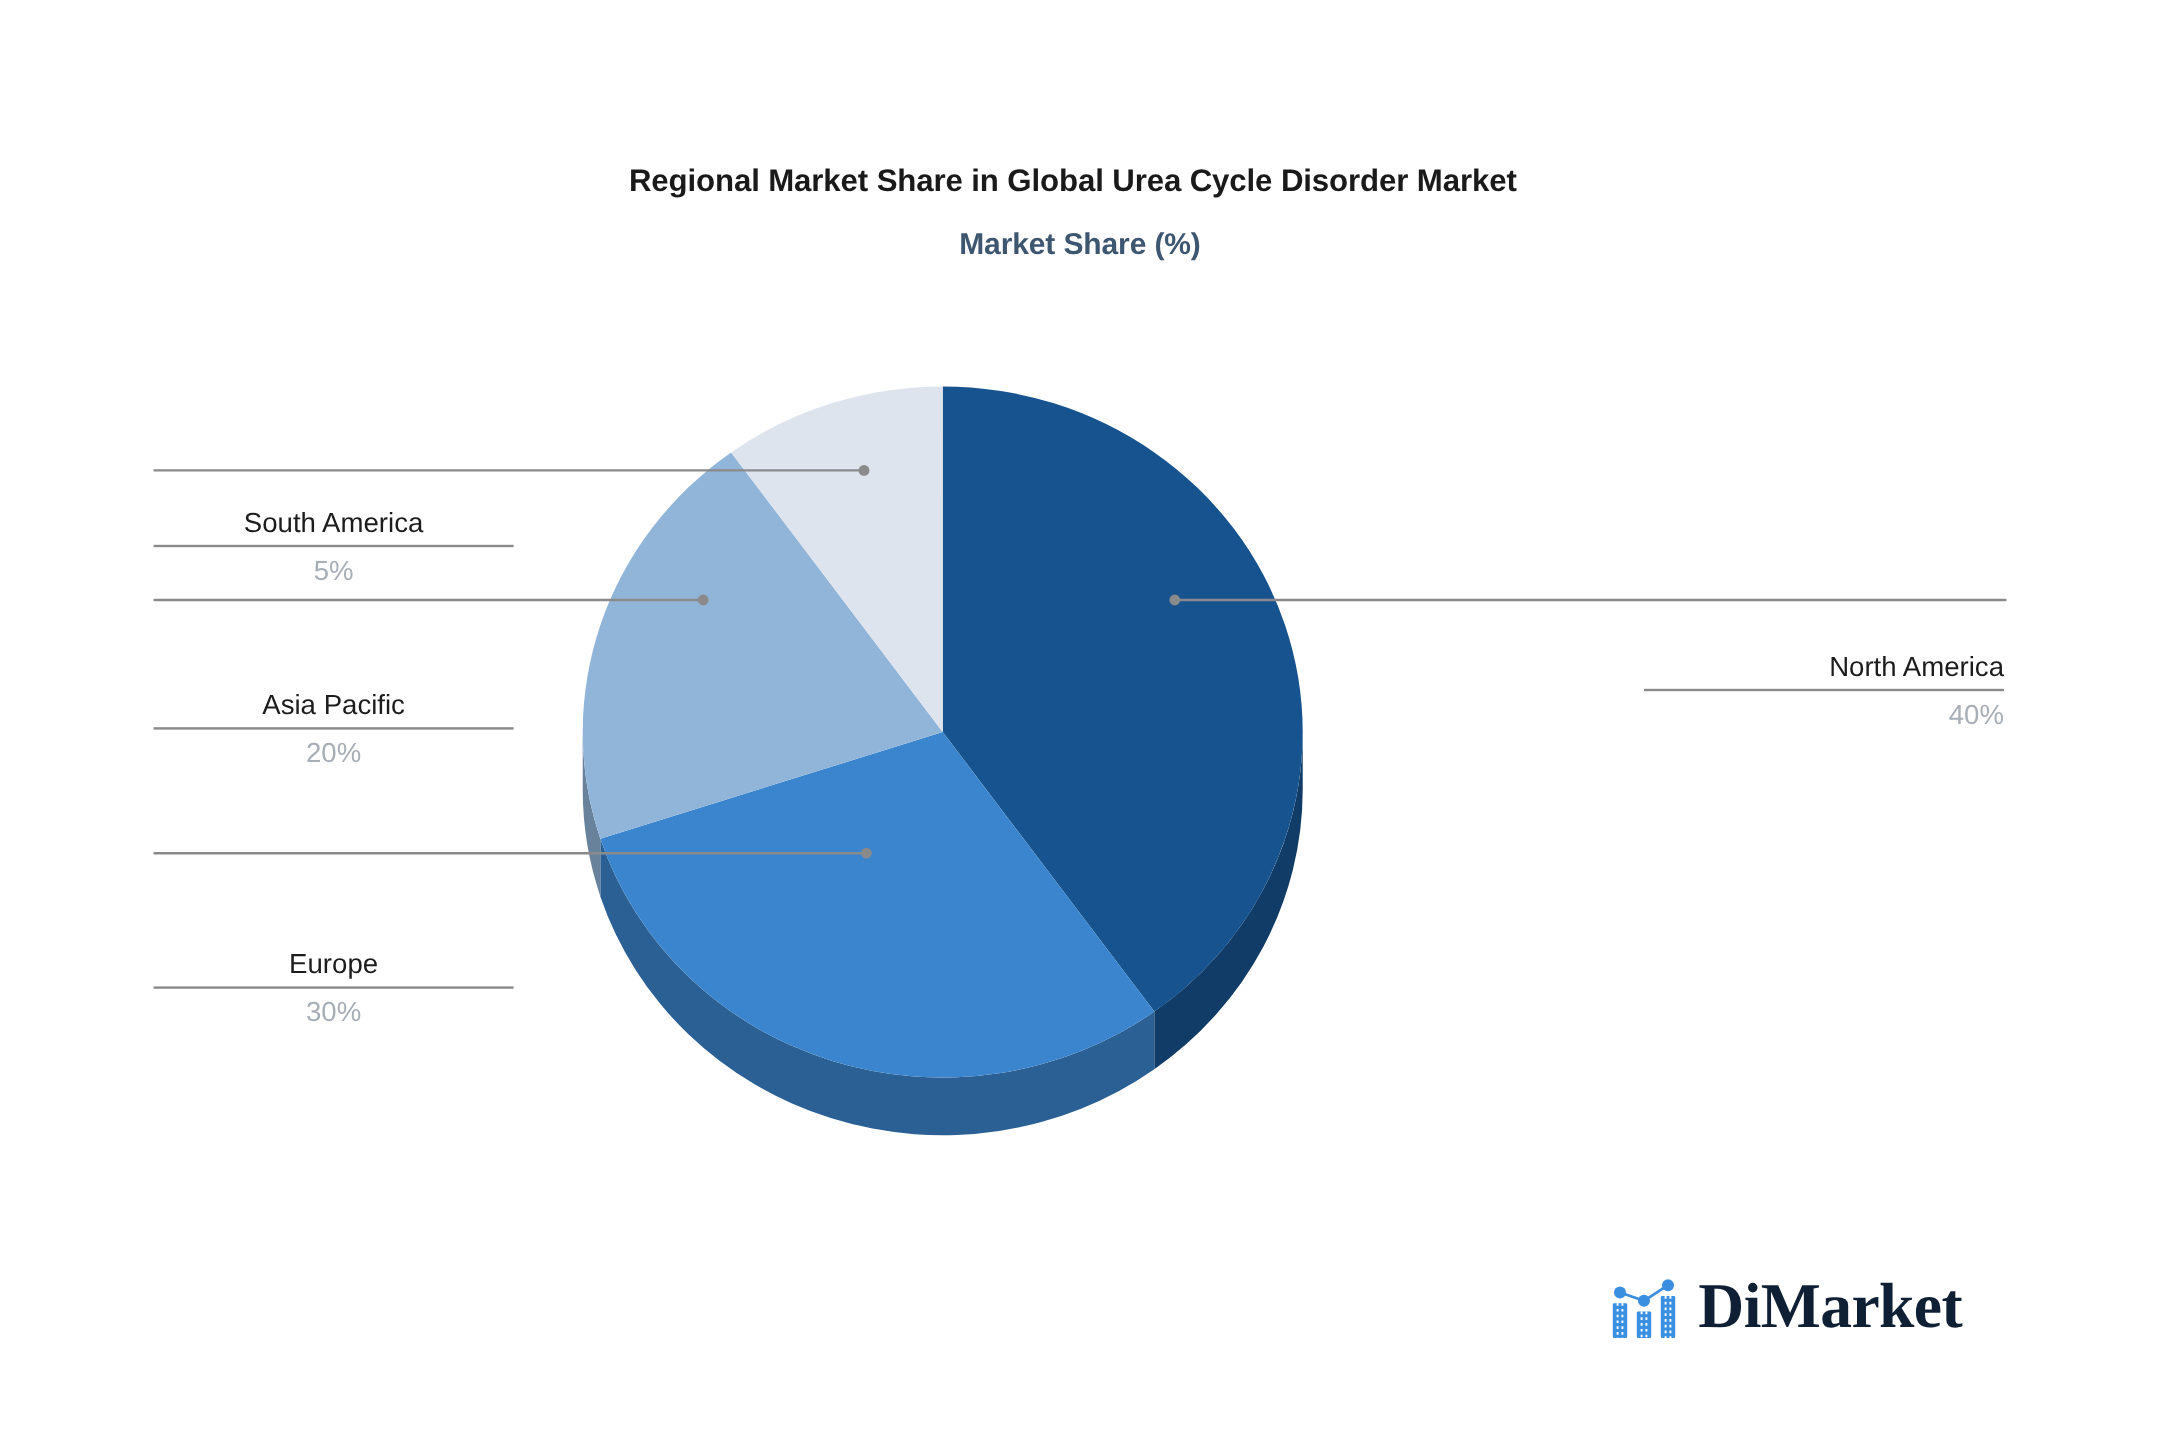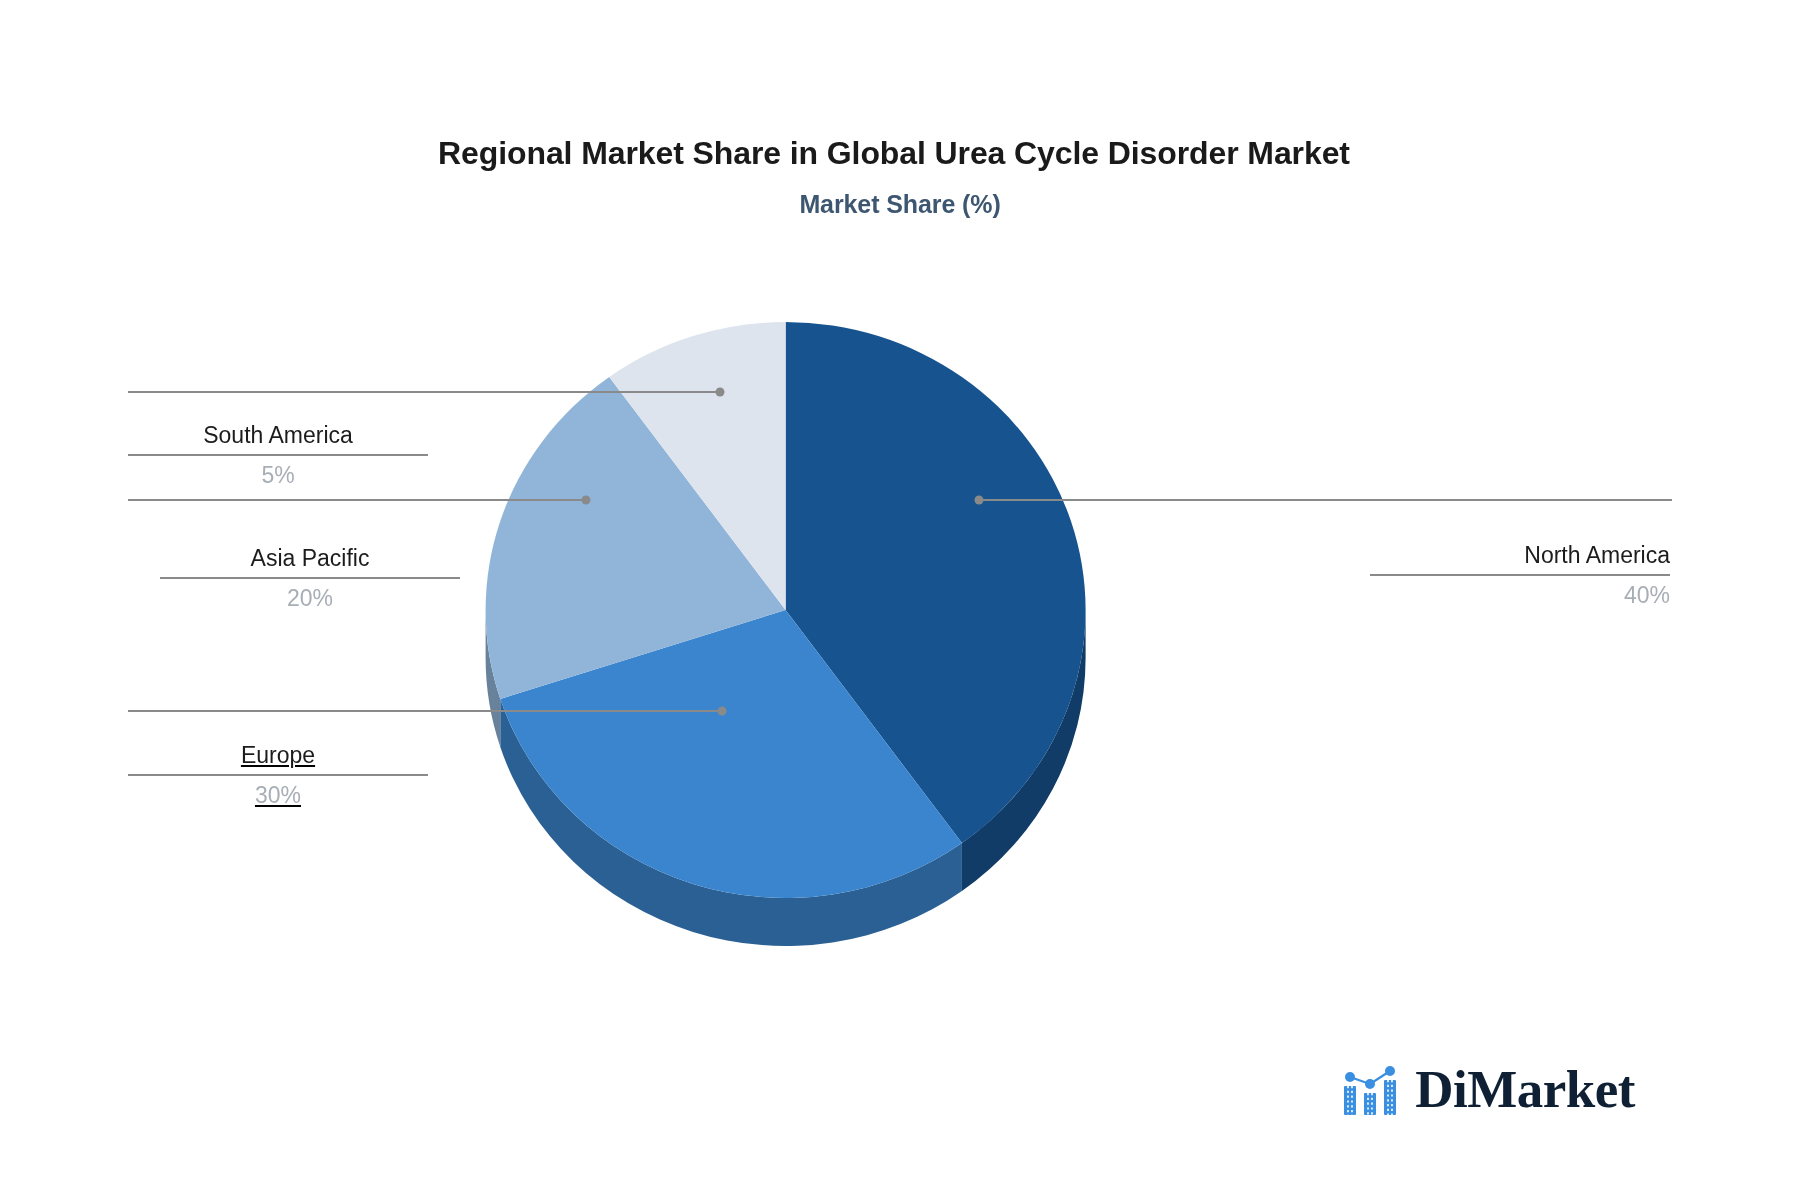--- a/index.html
+++ b/index.html
@@ -19,21 +19,21 @@
     background: #ffffff;
   }
 
   
   .chart-title {
     position: absolute;
     top: 135px;
     left: 0;
     width: 1788px;
     text-align: center;
-    font-size: 32px;
+    font-size: 26px;
     font-weight: bold;
     color: #1a1a1a;
     letter-spacing: -0.1px;
   }
 
   .chart-subtitle {
     position: absolute;
     top: 190px;
     left: 0;
     width: 1800px;
@@ -73,22 +73,22 @@
   }
   .callout .cl-value {
     font-size: 23px;
     color: #a8aeb6;
     line-height: 32px;
   }
   .callout.left { text-align: center; }
   .callout.right { text-align: right; }
 
   #callout-south-america { left: 128px; top: 420px; }
-  #callout-asia-pacific  { left: 128px; top: 543px; margin-left: 32px; }
-  #callout-europe        { left: 128px; top: 740px; text-decoration: underline; }
+  #callout-asia-pacific  { left: 128px; top: 572px; }
+  #callout-europe        { left: 128px; top: 788px; }
   #callout-north-america { left: 1370px; top: 540px; }
 
   
   #brand-logo {
     position: absolute;
     right: 165px;
     bottom: 80px;
     display: flex;
     align-items: flex-end;
     gap: 12px;

